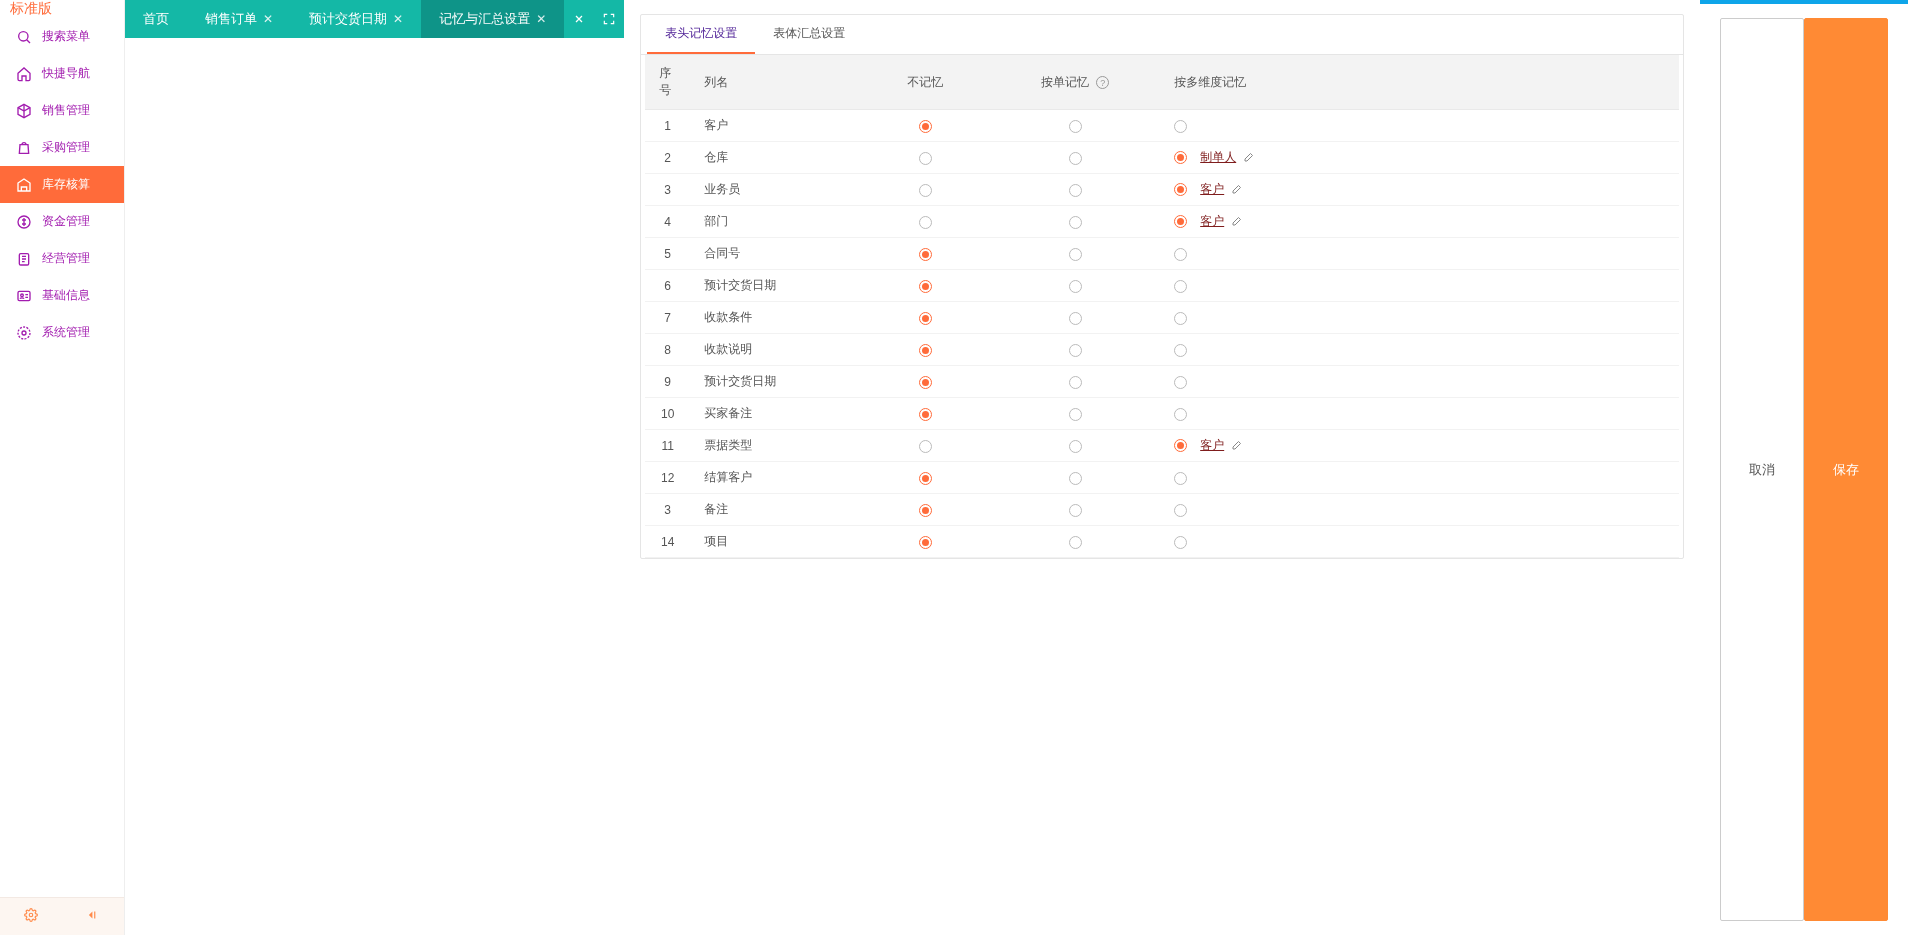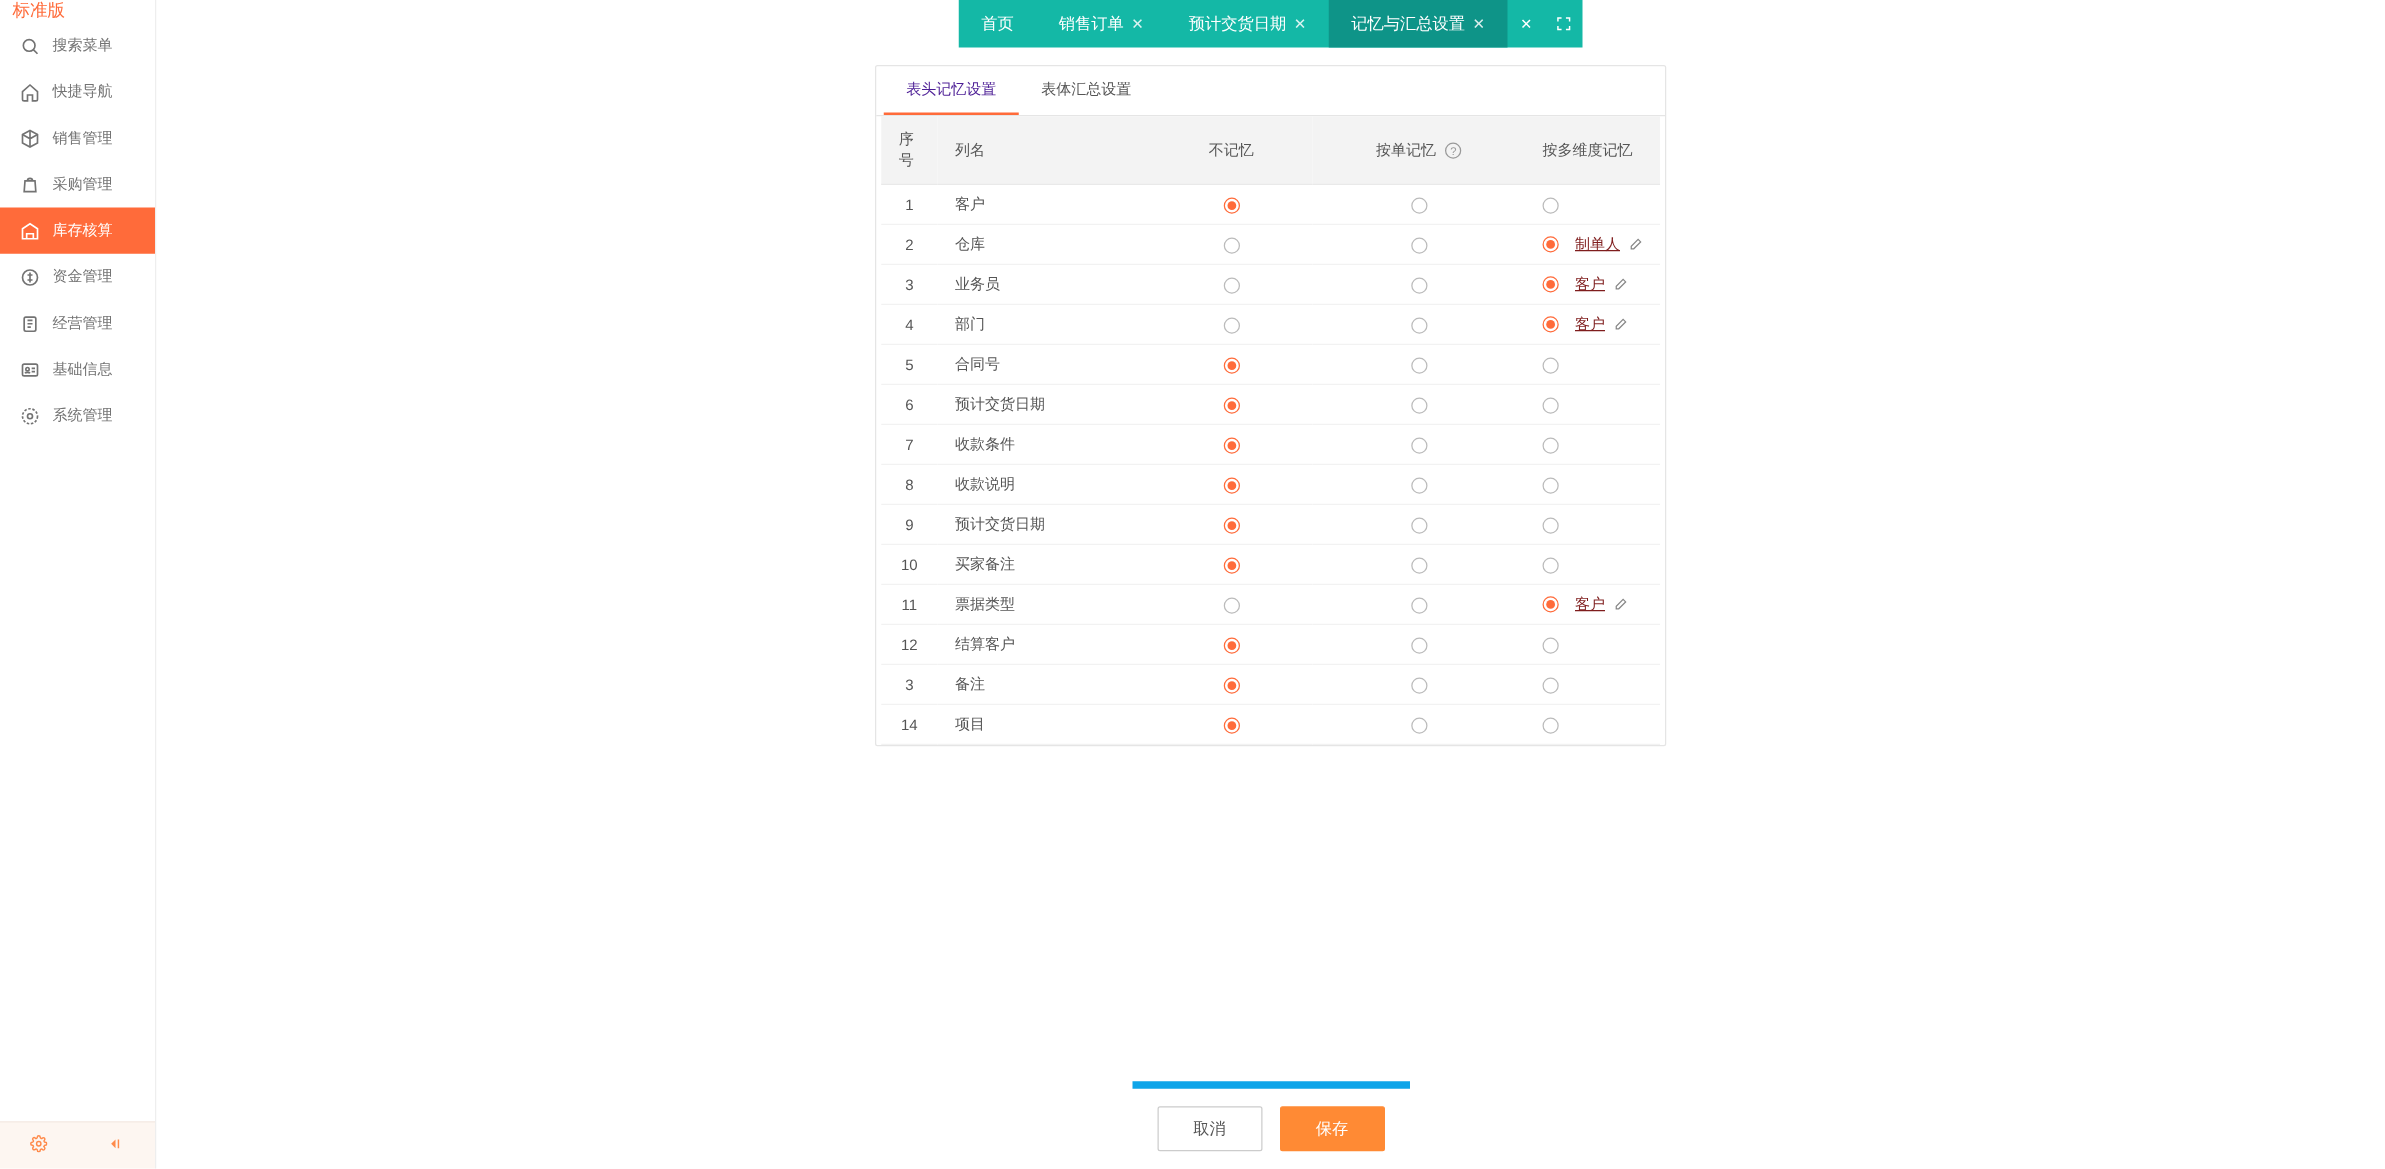--- a/index.html
+++ b/index.html
@@ -3,27 +3,27 @@
   <meta charset="utf-8">
   <style>
     * { margin: 0; padding: 0; box-sizing: border-box; }
     body { font-family: "Microsoft YaHei", Arial, sans-serif; font-size: 12px; color: #333; background: #fff; }
     
     .app { display: flex; height: 100vh; width: 100vw; overflow: hidden; }
     
     .badge-top { position: absolute; top: 0; left: 10px; font-size: 14px; color: #ff6b3a; }
     
     .sidebar { width: 125px; background: #fff; border-right: 1px solid #eee; display: flex; flex-direction: column; padding-top: 18px; }
-    .sidebar-item { display: flex; align-items: center; padding: 10px 16px; cursor: pointer; color: #737373; gap: 10px; }
+    .sidebar-item { display: flex; align-items: center; padding: 10px 16px; cursor: pointer; color: #a21caf; gap: 10px; }
     .sidebar-item.active { background: #ff6b3a; color: #fff; }
     .sidebar-item .icon { width: 16px; height: 16px; display: flex; align-items: center; justify-content: center; }
     .sidebar-footer { margin-top: auto; display: flex; border-top: 1px solid #f3e9e3; background: #fdf6f1; }
     .sidebar-footer .foot-btn { flex: 1; padding: 10px 0; text-align: center; color: #ff8a4a; cursor: pointer; }
     
-    .main { flex: 1; display: flex; flex-direction: column; min-width: 0; align-items: center; }
+    .main { flex: 1; display: flex; min-width: 0; }
     
     .tabbar { background: #14b8a6; color: #fff; display: flex; align-items: center; height: 38px; position: relative; }
     .tab { padding: 0 18px; height: 100%; display: flex; align-items: center; gap: 6px; cursor: pointer; font-size: 13px; }
     .tab.active { background: #0e9488; }
     .tab .close { font-size: 12px; opacity: .85; }
     .tabbar-right { margin-left: auto; display: flex; align-items: center; }
     .tabbar-right .btn { width: 30px; height: 38px; display: flex; align-items: center; justify-content: center; cursor: pointer; }
     
     .content { flex: 1; padding: 14px 16px 0 16px; overflow: auto; background: #fff; }
     
@@ -45,21 +45,21 @@
     
     .radio { display: inline-block; width: 13px; height: 13px; border-radius: 50%; border: 1px solid #bbb; position: relative; cursor: pointer; background: #fff; vertical-align: middle; }
     .radio.checked { border-color: #ff6b3a; }
     .radio.checked::after { content: ""; position: absolute; inset: 2px; border-radius: 50%; background: #ff6b3a; }
     
     .help-icon { display: inline-block; width: 13px; height: 13px; border: 1px solid #999; border-radius: 50%; font-size: 9px; line-height: 12px; text-align: center; color: #999; margin-left: 4px; vertical-align: middle; }
     
     .dimlink { color: #7f1d1d; text-decoration: underline; cursor: pointer; margin-left: 13px; }
     .edit-ic { display: inline-block; width: 12px; height: 12px; margin-left: 6px; vertical-align: middle; }
     
-    .footer { display: flex; justify-content: flex-end; gap: 14px; padding: 14px 20px; border-top: 6px solid #0ea5e9; background: #fff; }
+    .footer { display: flex; justify-content: flex-end; padding: 14px 20px; border-top: 4px solid #0ea5e9; background: #fff; }
     .btn-plain { border: 1px solid #ccc; background: #fff; color: #555; padding: 8px 28px; cursor: pointer; border-radius: 2px; font-size: 13px; }
     .btn-primary { border: 1px solid #ff8a34; background: #ff8a34; color: #fff; padding: 8px 28px; cursor: pointer; border-radius: 2px; font-size: 13px; }
     
     .cell-center { text-align: center; }
     .dimcell { white-space: nowrap; }
   </style>
 </head>
 <body>
 
 <div class="badge-top">标准版</div>

